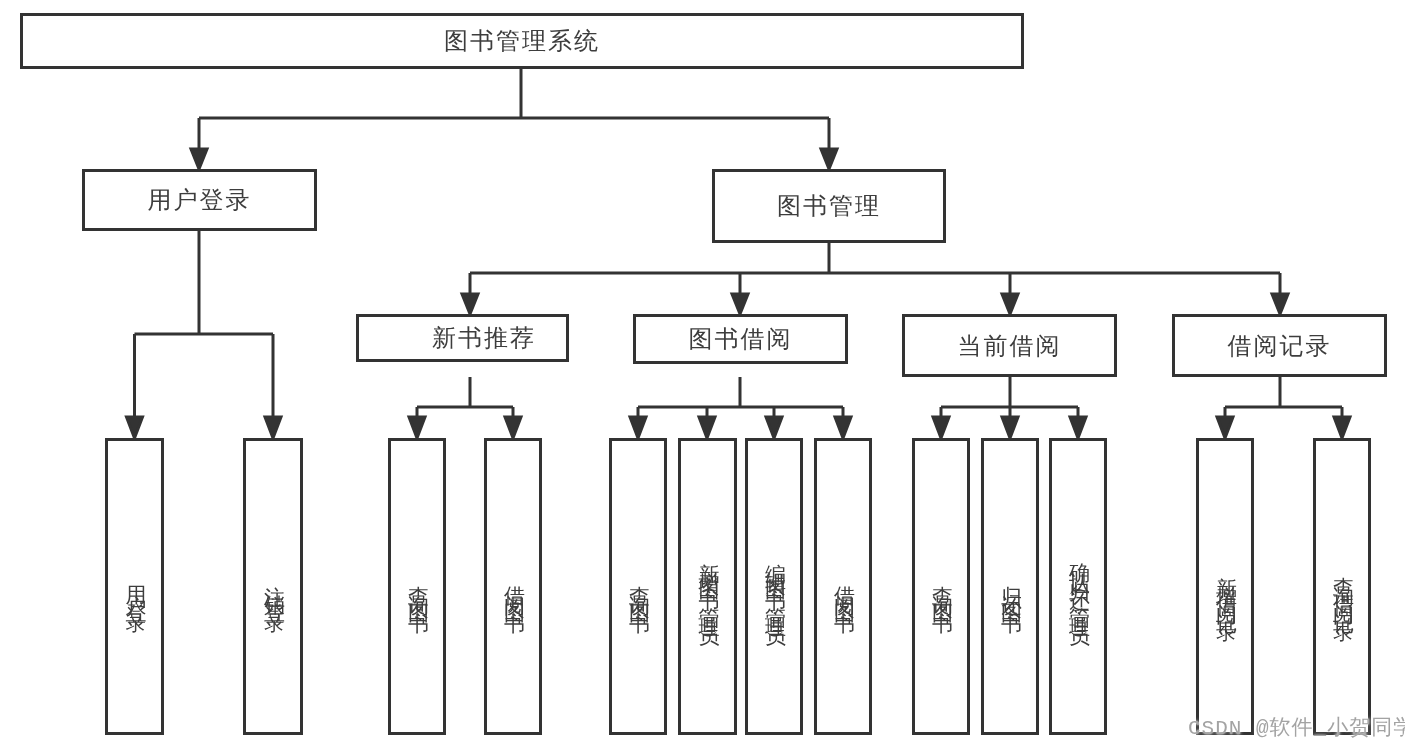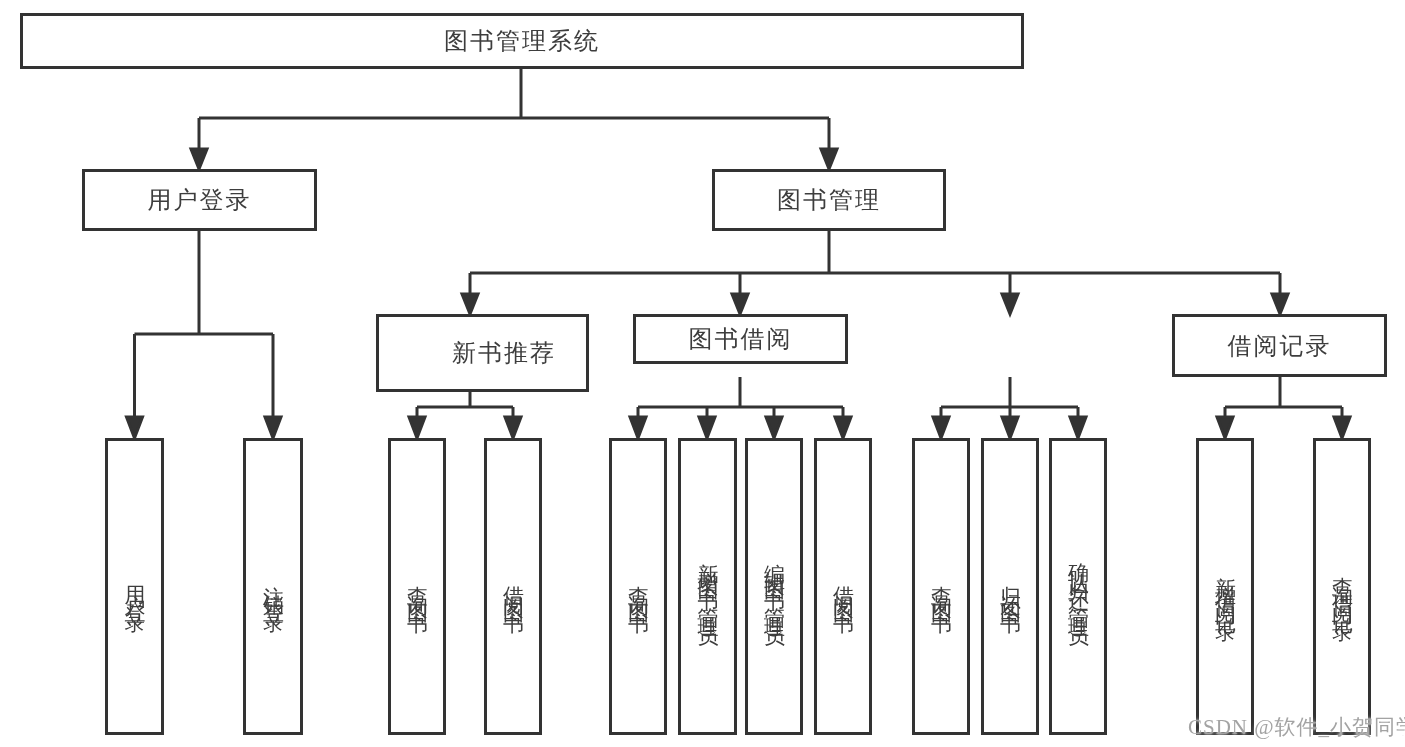--- a/index.html
+++ b/index.html
@@ -1,21 +1,21 @@
 <!DOCTYPE html>
 <html><head>
 <meta charset="utf-8">
 <style>
   html, body { margin: 0; padding: 0; background: #ffffff; }
   #canvas {
     position: relative;
     width: 1405px;
     height: 747px;
     background: #ffffff;
-    font-family: Liberation Serif, serif;
+    font-family: Liberation Mono, monospace;
     overflow: hidden;
     border-radius: 20px;
   }
   #connectors {
     position: absolute;
     left: 0; top: 0;
     z-index: 0;
   }
   .hbox, .vbox {
     position: absolute;
@@ -101,29 +101,32 @@
     </g>
   </svg>
 
   <div class="hbox" style="left:20px; top:13px; width:1004px; height:56px;">
     <span class="lbl">图书管理系统</span>
   </div>
 
   <div class="hbox" style="left:82px; top:169px; width:235px; height:62px;">
     <span class="lbl">用户登录</span>
   </div>
-  <div class="hbox" style="left:712px; top:169px; width:234px; height:62px;">
+  <div class="hbox" style="left:712px; top:169px; width:234px; height:74px;">
     <span class="lbl">图书管理</span>
   </div>
 
-  <div class="hbox" style="left:376px; top:314px; width:213px; height:78px;padding-left:43px;">
+  <div class="hbox" style="left:356px; top:314px; width:213px; height:48px;padding-left:43px;">
     <span class="lbl">新书推荐</span>
   </div>
   <div class="hbox" style="left:633px; top:314px; width:215px; height:50px;">
     <span class="lbl">图书借阅</span>
+  </div>
+  <div class="hbox" style="left:902px; top:314px; width:215px; height:63px;">
+    <span class="lbl">当前借阅</span>
   </div>
   <div class="hbox" style="left:1172px; top:314px; width:215px; height:63px;">
     <span class="lbl">借阅记录</span>
   </div>
 
   <div class="vbox" style="left:105px; top:438px; width:59px; height:297px;">
     <span class="lbl">用户登录</span>
   </div>
   <div class="vbox" style="left:243px; top:438px; width:60px; height:297px;">
     <span class="lbl">注销登录</span>

